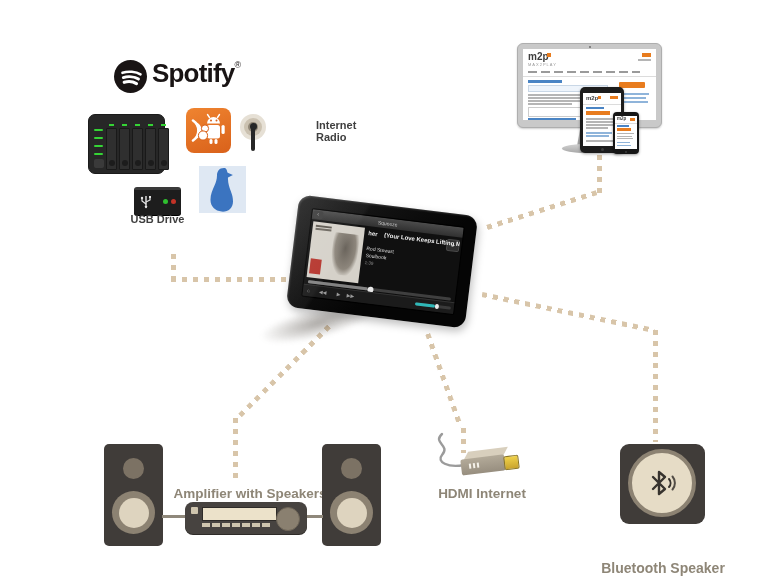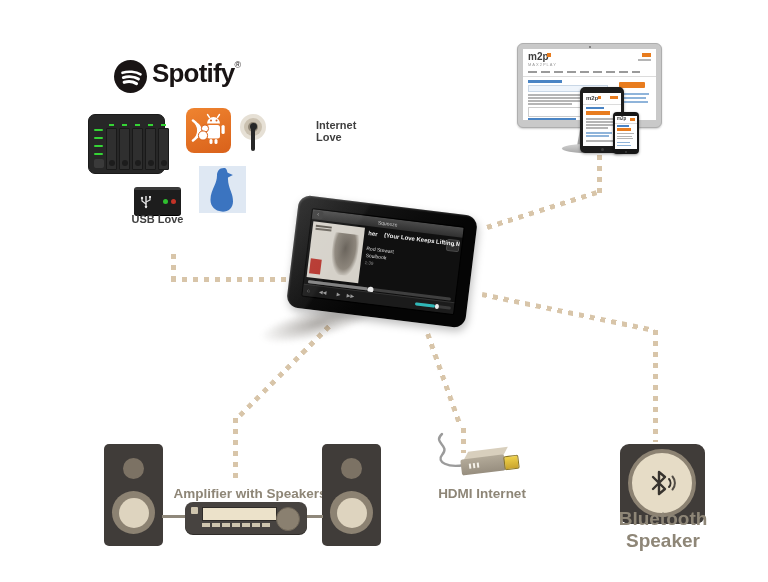--- a/index.html
+++ b/index.html
@@ -218,21 +218,21 @@
 
   <div class="radio">
     <div class="c1"></div>
       <div class="c2"></div>
       <div class="c3"></div>
     <div class="stem"></div>
       <div class="knob"></div>
   </div>
   <div class="lbl-dark" style="left:272px;top:119px;margin-left:44px;">
     <div>Internet</div>
-    <div>Love</div>
+    <div>Radio</div>
   </div>
 
   <div class="tux">
     <svg width="47" height="47" viewBox="0 0 30 34">
       <path d="M16,1.5 C12.5,1.5 11,4 11,7 C11,9.5 10.3,11.5 9.3,14 C7.8,17.5 6.3,20.5 6.3,24.5 C6.3,29.5 9.8,32.6 14.3,33 C18.9,33.4 22.6,30.6 22.6,25.6 C22.6,21 20.6,18 19.6,14 C18.8,11 19.1,8 18.6,5 C18.1,2.4 17.6,1.5 16,1.5 Z" fill="#3b74c0"></path>
       <path d="M18,4.5 L22.5,6.5 L18,8.8 Z" fill="#3b74c0"></path>
     </svg>
   </div>
 
   <div class="usb">
@@ -240,21 +240,21 @@
       <line x1="6" y1="1" x2="6" y2="13" stroke="#e8e8e8" stroke-width="1.4"></line>
       <path d="M6,9 L2,6 L2,4" stroke="#e8e8e8" stroke-width="1.2" fill="none"></path>
       <path d="M6,7 L10,5 L10,3" stroke="#e8e8e8" stroke-width="1.2" fill="none"></path>
       <circle cx="2" cy="3" r="1.2" fill="#e8e8e8"></circle>
         <rect x="9" y="1" width="2" height="2" fill="#e8e8e8"></rect>
       <path d="M4.5,11 L7.5,11 L6,13.5 Z" fill="#e8e8e8"></path>
     </svg>
     <div class="dotg"></div>
     <div class="dotr"></div>
   </div>
-  <div class="lbl-dark" style="left:130px;top:213px;width:55px;text-align:center;">USB Love</div>
+  <div class="lbl-dark" style="left:130px;top:213px;width:55px;text-align:center;">USB Drive</div>
 
 
 
   <div class="stand-neck"></div>
   <div class="stand-base"></div>
 
   <div class="monitor">
     <div class="cam"></div>
     <div class="scr">
       <div class="mp-logo" style="font-size:10px;">m2p</div>
@@ -391,15 +391,15 @@
 
   <div class="btspk">
     <div class="circle">
       <svg style="position:absolute;left:17px;top:14px;" width="28" height="32" viewBox="0 0 28 32">
         <path d="M4,10 L16,22 L10,27 L10,5 L16,10 L4,22" stroke="#37332e" stroke-width="2.4" fill="none" stroke-linejoin="round" stroke-linecap="round"></path>
         <path d="M20,12 a6,6 0 0 1 0,8" stroke="#37332e" stroke-width="2" fill="none" stroke-linecap="round"></path>
         <path d="M23.5,9.5 a10,10 0 0 1 0,13" stroke="#37332e" stroke-width="2" fill="none" stroke-linecap="round" opacity="0.85"></path>
       </svg>
     </div>
   </div>
-  <div class="lbl" style="left:583px;top:508px;width:160px;font-size:19px;">Bluetooth Speaker</div>
+  <div class="lbl" style="left:583px;top:560px;width:160px;font-size:14px;">Bluetooth Speaker</div>
 
 </div>
 
 </body></html>

